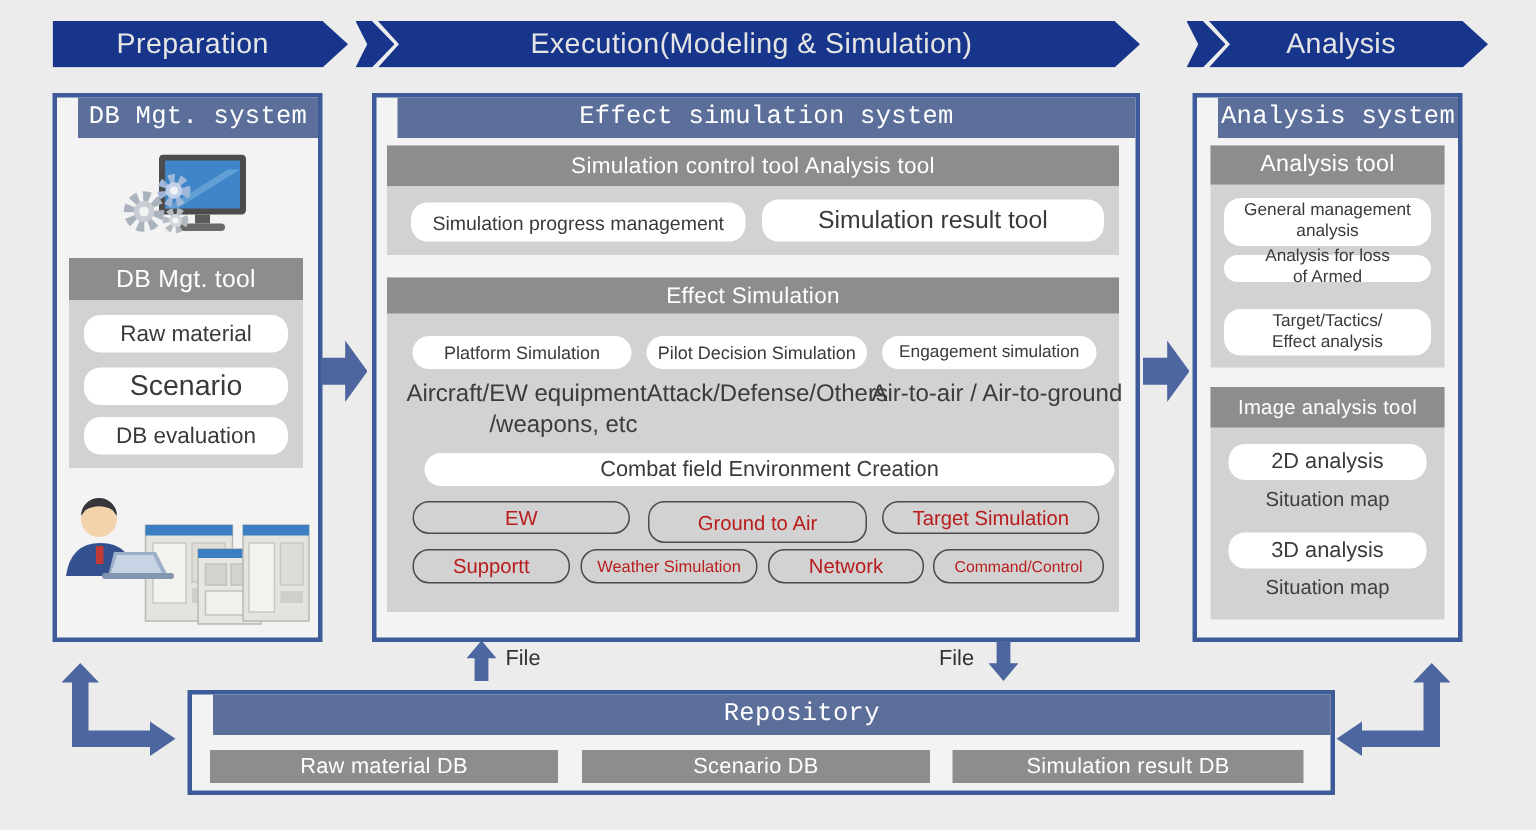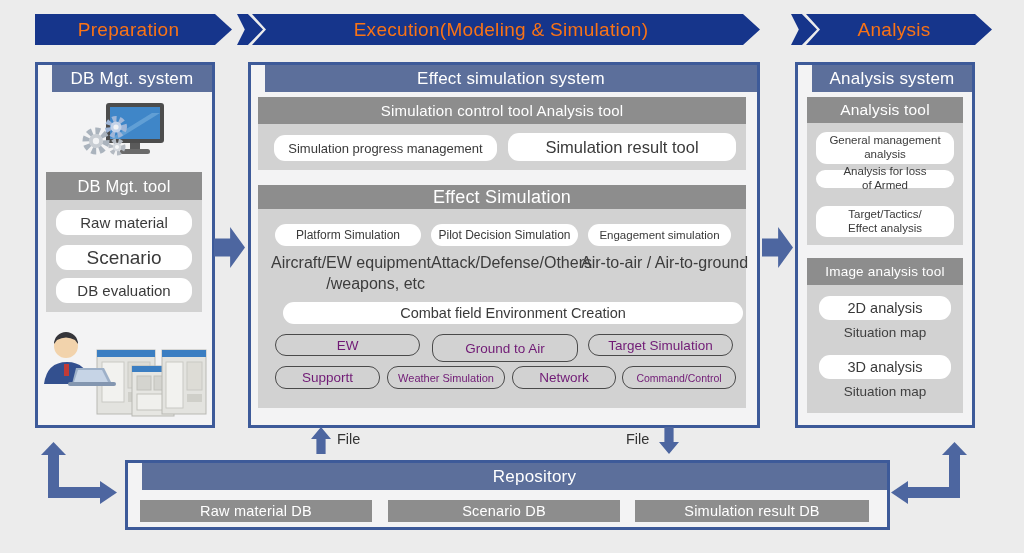--- a/index.html
+++ b/index.html
@@ -5,39 +5,39 @@
   html,body{margin:0;padding:0;}
   body{
     width:1024px;height:553px;position:relative;overflow:hidden;
     background:#ececec;
     font-family:"Liberation Sans","DejaVu Sans",sans-serif;
     color:#3a3a3a;
   }
   .abs{position:absolute;}
   
   .banner{
-    position:absolute;height:31px;background:#16358b;color:#f97316;
+    position:absolute;height:31px;background:#16358b;color:#e5e5e5;
     display:flex;align-items:center;justify-content:center;
     font-size:19px;letter-spacing:.3px;
   }
   .banner.tip{clip-path:polygon(0 0,calc(100% - 17px) 0,100% 50%,calc(100% - 17px) 100%,0 100%);padding-right:10px;box-sizing:border-box;}
   .banner.tipnotch{clip-path:polygon(0 0,calc(100% - 17px) 0,100% 50%,calc(100% - 17px) 100%,0 100%,14px 50%);padding-right:10px;box-sizing:border-box;}
   .chev{position:absolute;width:26px;height:31px;background:#16358b;
     clip-path:polygon(0 0,42% 0,100% 50%,42% 100%,0 100%,30% 50%);}
   
   .box{position:absolute;border:3px solid #3d5a99;background:#f3f3f4;box-sizing:content-box;}
   .box-header{position:absolute;left:14px;top:0;right:0;height:27px;background:#5c6f9b;color:#fff;
-    display:flex;align-items:center;justify-content:center;font-size:17px;letter-spacing:.2px;}
+    display:flex;align-items:center;justify-content:center;font-size:17px;letter-spacing:.2px;font-family:Liberation Mono, monospace;}
   .gray-panel{position:absolute;background:#d2d2d2;}
   .gray-header{position:absolute;left:0;top:0;right:0;background:#8d8d8d;color:#fff;
     display:flex;align-items:center;justify-content:center;letter-spacing:.2px;text-align:center;}
   .white-btn{position:absolute;background:#fff;border-radius:11px;color:#3a3a3a;
     display:flex;align-items:center;justify-content:center;text-align:center;}
   .outline-btn{position:absolute;border:1.5px solid #4a4a4a;border-radius:11px;background:transparent;
-    color:#701a75;display:flex;align-items:center;justify-content:center;box-sizing:border-box;}
+    color:#b91c1c;display:flex;align-items:center;justify-content:center;box-sizing:border-box;}
   .block-arrow{position:absolute;background:#4d66a0;}
   .pre{white-space:pre-line;}
   .sim-desc{position:absolute;white-space:pre;text-align:right;font-size:16px;line-height:1.3;color:#3c3c3c;}
   .cap{position:absolute;text-align:center;font-size:13.5px;color:#3f3f3f;}
   .file-label{position:absolute;font-size:14.5px;color:#333;}
 </style>
 </head>
 <body>
 
 <div class="banner tip" style="left:35px;top:14px;width:197px;">Preparation</div>
@@ -109,21 +109,21 @@
 <div class="box" style="left:248px;top:62px;width:506px;height:360px;">
   <div class="box-header">Effect simulation system</div>
 
   <div class="gray-panel" style="left:7px;top:32px;width:488px;height:73px;">
     <div class="gray-header" style="height:27px;font-size:15px;">Simulation control tool Analysis tool</div>
     <div class="white-btn" style="left:16px;top:38px;width:223px;height:26px;font-size:13px;">Simulation progress management</div>
     <div class="white-btn" style="left:250px;top:36px;width:228px;height:28px;font-size:16.5px;">Simulation result tool</div>
   </div>
 
   <div class="gray-panel" style="left:7px;top:120px;width:488px;height:223px;">
-    <div class="gray-header" style="height:24px;font-size:18px;">Effect Simulation</div>
+    <div class="gray-header" style="height:24px;font-size:15px;">Effect Simulation</div>
 
     <div class="white-btn" style="left:17px;top:39px;width:146px;height:22px;font-size:12px;">Platform Simulation</div>
     <div class="white-btn" style="left:173px;top:39px;width:147px;height:22px;font-size:12px;">Pilot Decision Simulation</div>
     <div class="white-btn" style="left:330px;top:39px;width:143px;height:22px;font-size:11.5px;">Engagement simulation</div>
 
     <div class="sim-desc" style="left:13px;top:68px;width:154px;">Aircraft/EW equipment
 /weapons, etc</div>
     <div class="sim-desc" style="left:173px;top:68px;width:147px;">Attack/Defense/Others</div>
     <div class="sim-desc" style="left:323px;top:68px;width:157px;">Air-to-air / Air-to-ground</div>
 

